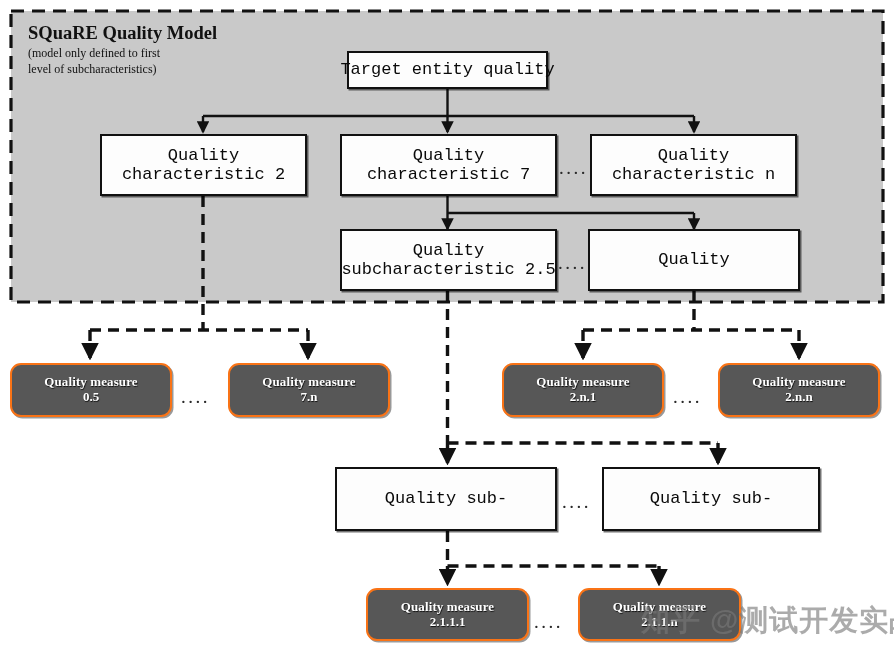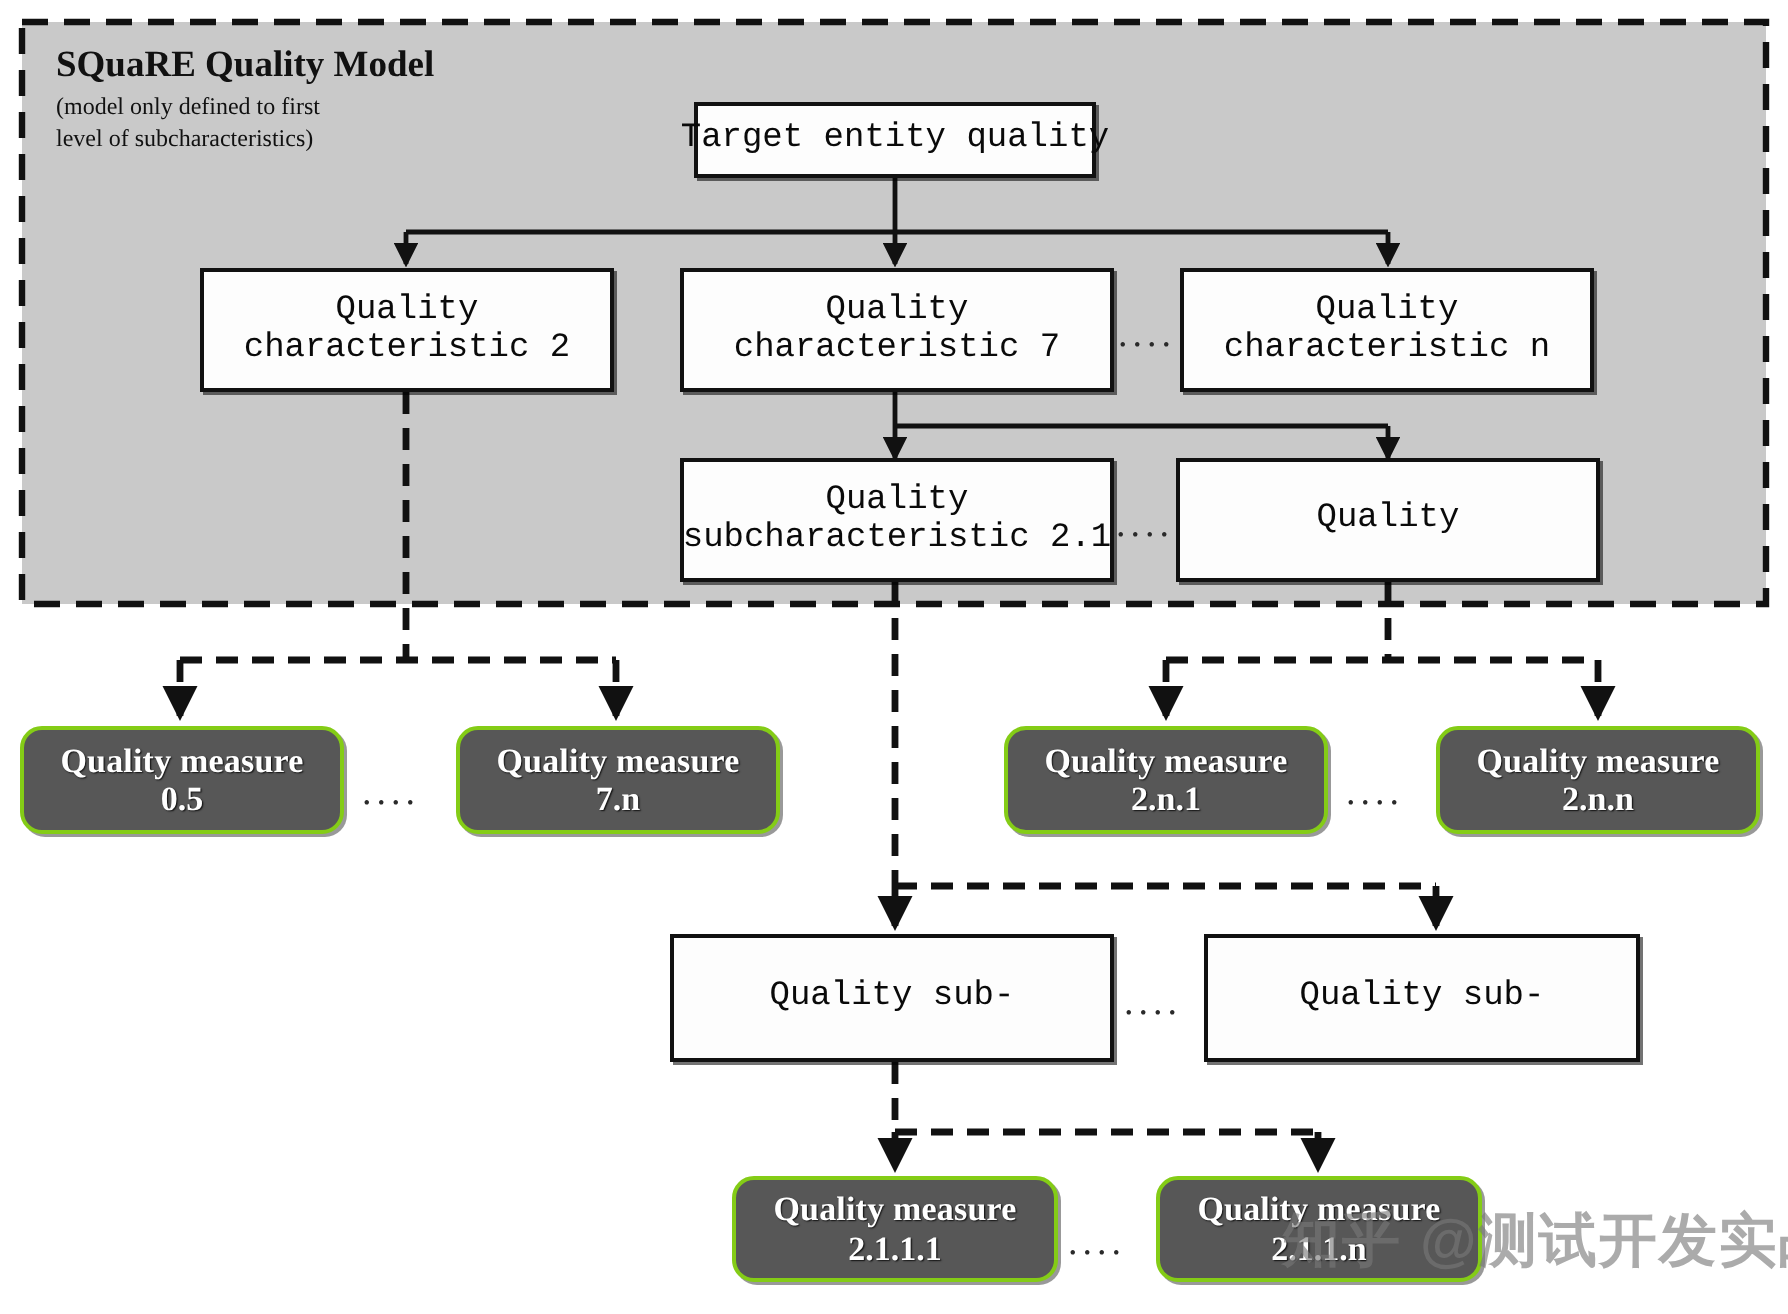--- a/index.html
+++ b/index.html
@@ -42,25 +42,25 @@
   .node-white {
     background: #fdfdfd;
     border: 2px solid #111111;
     color: #0a0a0a;
     font-family: Liberation Mono, monospace;
     font-size: 17px;
     box-shadow: 1.5px 1.5px 0 rgba(0,0,0,0.55);
   }
   .node-dark {
     background: #575757;
-    border: 2px solid #84cc16;
+    border: 2px solid #f97316;
     border-radius: 11px;
     color: #ffffff;
     font-family: "Liberation Serif", serif;
-    font-size: 17px;
+    font-size: 13px;
     font-weight: bold;
     text-shadow: 0.6px 0.6px 0.8px rgba(0,0,0,0.8);
     box-shadow: 1.5px 1.5px 0 rgba(0,0,0,0.4);
   }
   .node-line { display: block; white-space: nowrap; }
   .node-dark .node-line:first-child { letter-spacing: 0.1px; }
 
   .region-title {
     position: absolute;
     left: 28px;
@@ -180,21 +180,21 @@
 
     <div class="node node-white" style="left:590px; top:134px; width:207px; height:62px;">
       <span class="node-line">Quality</span>
       <span class="node-line">characteristic n</span>
     </div>
 
     <div class="ellipsis" style="left:559px; top:158px;">....</div>
 
     <div class="node node-white" style="left:340px; top:229px; width:217px; height:62px;">
       <span class="node-line">Quality</span>
-      <span class="node-line">subcharacteristic 2.1</span>
+      <span class="node-line">subcharacteristic 2.5</span>
     </div>
 
     <div class="node node-white" style="left:588px; top:229px; width:212px; height:62px;">
       <span class="node-line">Quality</span>
     </div>
 
     <div class="ellipsis" style="left:558px; top:253px;">....</div>
 
     <div class="node node-dark" style="left:10px; top:363px; width:162px; height:54px;">
       <span class="node-line">Quality measure</span>

